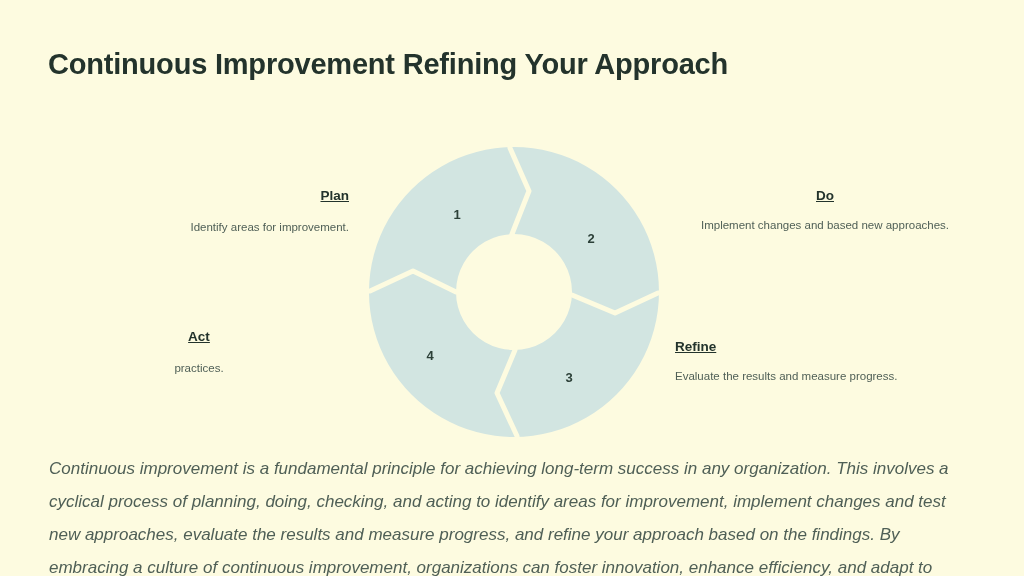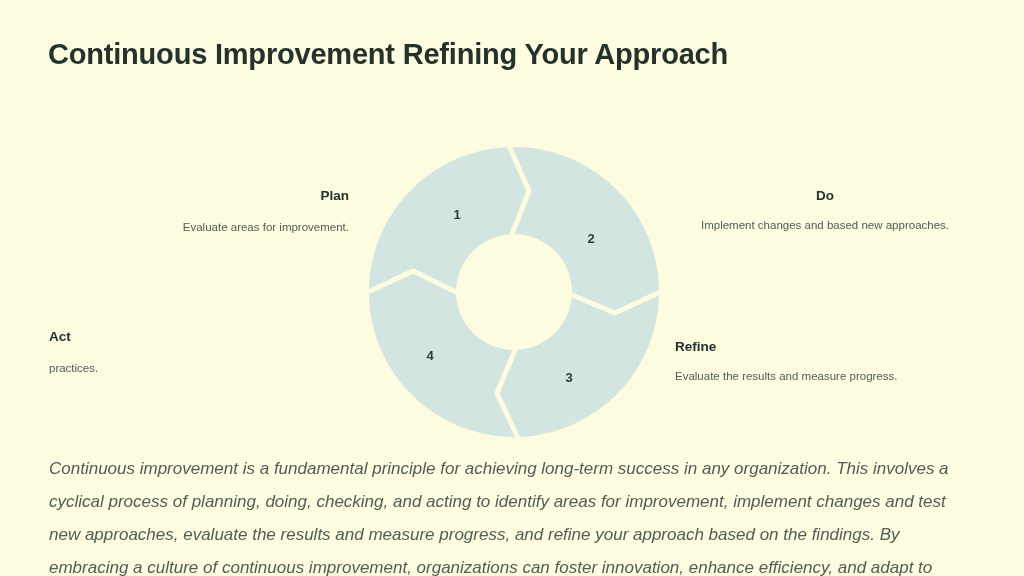--- a/index.html
+++ b/index.html
@@ -8,21 +8,21 @@
     background:#FDFBE0;
     font-family:"Liberation Sans", sans-serif;
     color:#3A4A42;
     overflow:hidden;
     position:relative;
   }
 
   
   #slide-title {
     position:absolute;
-    left:48px; top:38px;
+    left:48px; top:48px;
     font-size:29px;
     font-weight:bold;
     letter-spacing:-0.2px;
     color:#23332C;
     white-space:nowrap;
     text-align:right;
   }
 
   
   #cycle-diagram {
@@ -46,29 +46,30 @@
   #seg-num-4 { left:61px;  top:208px; }
 
   
   .label-block { position:absolute; }
   .label-heading {
     font-size:13.5px;
     font-weight:bold;
     color:#23332C;
     margin-bottom:14px;
     white-space:nowrap;
+    text-decoration:underline;
   }
   .label-desc {
     font-size:11.5px;
     line-height:1.55;
     color:#4F5F56;
   }
 
   #label-plan  { left:49px;  top:188px; width:300px; text-align:right; }
-  #label-act   { left:49px;  top:329px; width:300px; text-align:left; }
+  #label-act   { left:49px;  top:329px; width:300px; text-align:center; }
   #label-do    { left:675px; top:188px; width:300px; text-align:center; }
   #label-check { left:675px; top:339px; width:300px; text-align:left; }
 
   #label-plan .label-heading,
   #label-act  .label-heading { margin-bottom:16px; }
 
   
   #summary-paragraph {
     position:absolute;
     left:49px; top:452px;
@@ -100,21 +101,21 @@
   </svg>
 
   <div class="seg-number" id="seg-num-1">1</div>
   <div class="seg-number" id="seg-num-2">2</div>
   <div class="seg-number" id="seg-num-3">3</div>
   <div class="seg-number" id="seg-num-4">4</div>
 </div>
 
 <div class="label-block" id="label-plan">
   <div class="label-heading">Plan</div>
-  <div class="label-desc">Evaluate areas for improvement.</div>
+  <div class="label-desc">Identify areas for improvement.</div>
 </div>
 
 <div class="label-block" id="label-do">
   <div class="label-heading">Do</div>
   <div class="label-desc">Implement changes and based new approaches.</div>
 </div>
 
 <div class="label-block" id="label-act">
   <div class="label-heading">Act</div>
   <div class="label-desc">practices.</div>

